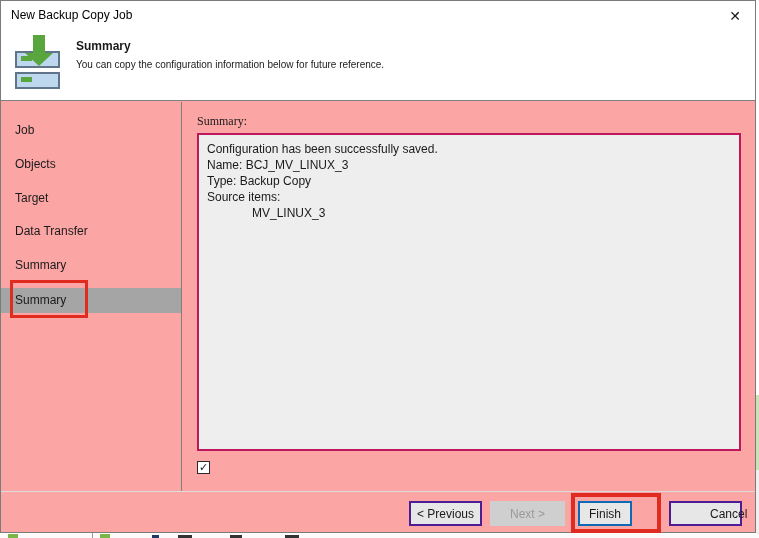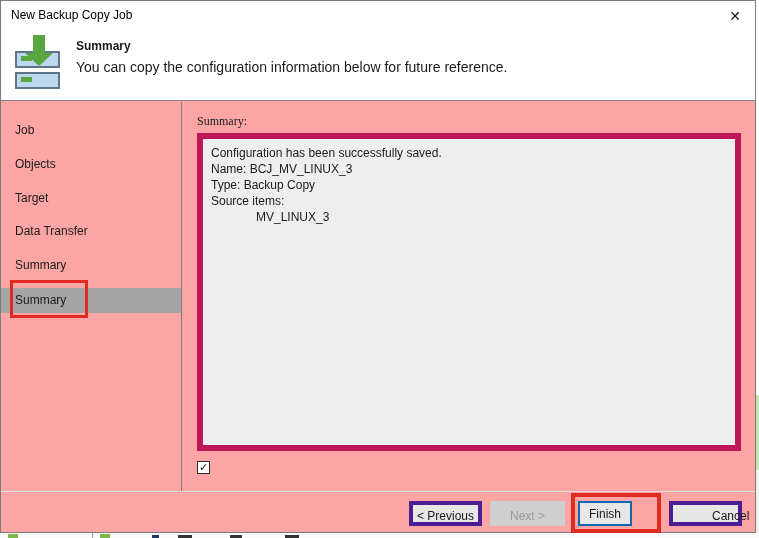--- a/index.html
+++ b/index.html
@@ -14,21 +14,21 @@
   .titlebar { position:absolute; left:0; top:0; width:754px; height:30px; background:#ffffff; }
   .title-text { position:absolute; left:10px; top:7px; font-size:12px; color:#000; }
   .close-btn { position:absolute; right:8px; top:5px; width:24px; height:20px;
                display:flex; align-items:center; justify-content:center;
                font-size:14px; color:#1a1a1a; cursor:default; }
 
   
   .header { position:absolute; left:0; top:30px; width:754px; height:70px;
             background:#ffffff; border-bottom:1px solid #808080; }
   .header-title { position:absolute; left:75px; top:8px; font-weight:bold; font-size:12px; }
-  .header-desc  { position:absolute; left:75px; top:28px; font-size:14px; }
+  .header-desc  { position:absolute; left:75px; top:28px; font-size:10px; }
 
   
   .wiz-icon { position:absolute; left:14px; top:4px; width:48px; height:56px; }
   .repo-box { position:absolute; left:0; width:45px; height:17px; background:#bdd7ee;
               border:2px solid #60758a; }
   .repo-box.b1 { top:16px; }
   .repo-box.b2 { top:37px; }
   .repo-led { position:absolute; left:4px; top:3px; width:11px; height:5px; background:#5aa63e; }
   .arrow-shaft { position:absolute; left:18px; top:0; width:12px; height:18px; background:#5aa63e; }
   .arrow-head  { position:absolute; left:10px; top:18px; width:0; height:0;
@@ -38,34 +38,34 @@
   
   .sidebar { position:absolute; left:0; top:101px; width:180px; height:389px; }
   .sidebar-sep { position:absolute; left:180px; top:101px; width:1px; height:389px; background:#808080; }
   .step { position:absolute; left:0; width:180px; height:25px; line-height:25px;
           padding-left:14px; font-size:12px; color:#1a1a1a; cursor:default; }
   .step.selected { background:#a5a5a5; }
 
   
   .summary-label { position:absolute; left:196px; top:113px; font-size:12px;font-family:Liberation Serif, serif; }
   .summary-box { position:absolute; left:196px; top:132px; width:544px; height:318px;
-                 background:#eeeeee; border:6px solid #be185d; padding:6px 8px;
+                 background:#eeeeee; border:2px solid #be185d; padding:6px 8px;
                  line-height:16px; font-size:12px; overflow:hidden; }
   .summary-box .indent { margin-left:45px; }
 
   
   .chk-row { position:absolute; left:196px; top:458px; height:16px; display:flex; align-items:center; }
   .chk-box { width:13px; height:13px; background:#ffffff; border:1px solid #2b2b2b;
              display:flex; align-items:center; justify-content:center;
              font-size:11px; line-height:11px; color:#1a1a1a; }
   .chk-label { margin-left:7px; font-size:12px; }
 
   
   .footer-sep { position:absolute; left:0; top:490px; width:754px; height:1px; background:#dcdcdc; }
-  .btn { position:absolute; top:500px; height:25px; background:#e7e7e7; border:4px solid #4c1d95;
+  .btn { position:absolute; top:500px; height:25px; background:#e7e7e7; border:2px solid #4c1d95;
          font-family:"Liberation Sans", sans-serif; font-size:12px; color:#1a1a1a;
          text-align:center; line-height:22px; cursor:default; }
   .btn-prev   { left:408px; width:73px; }
   .btn-next   { left:489px; width:75px; background:#cfcfcf; border-color:#cfcfcf; color:#9a9a9a; }
   .btn-finish { left:577px; width:54px; border:2px solid #0f69b4; line-height:20px; }
   .btn-cancel { left:668px; width:73px;padding-left:39px; }
 
   
   .annot { position:absolute; border:3px solid #e02b20; background:transparent; }
   .annot-summary { left:9px;  top:279px; width:78px; height:38px; }

